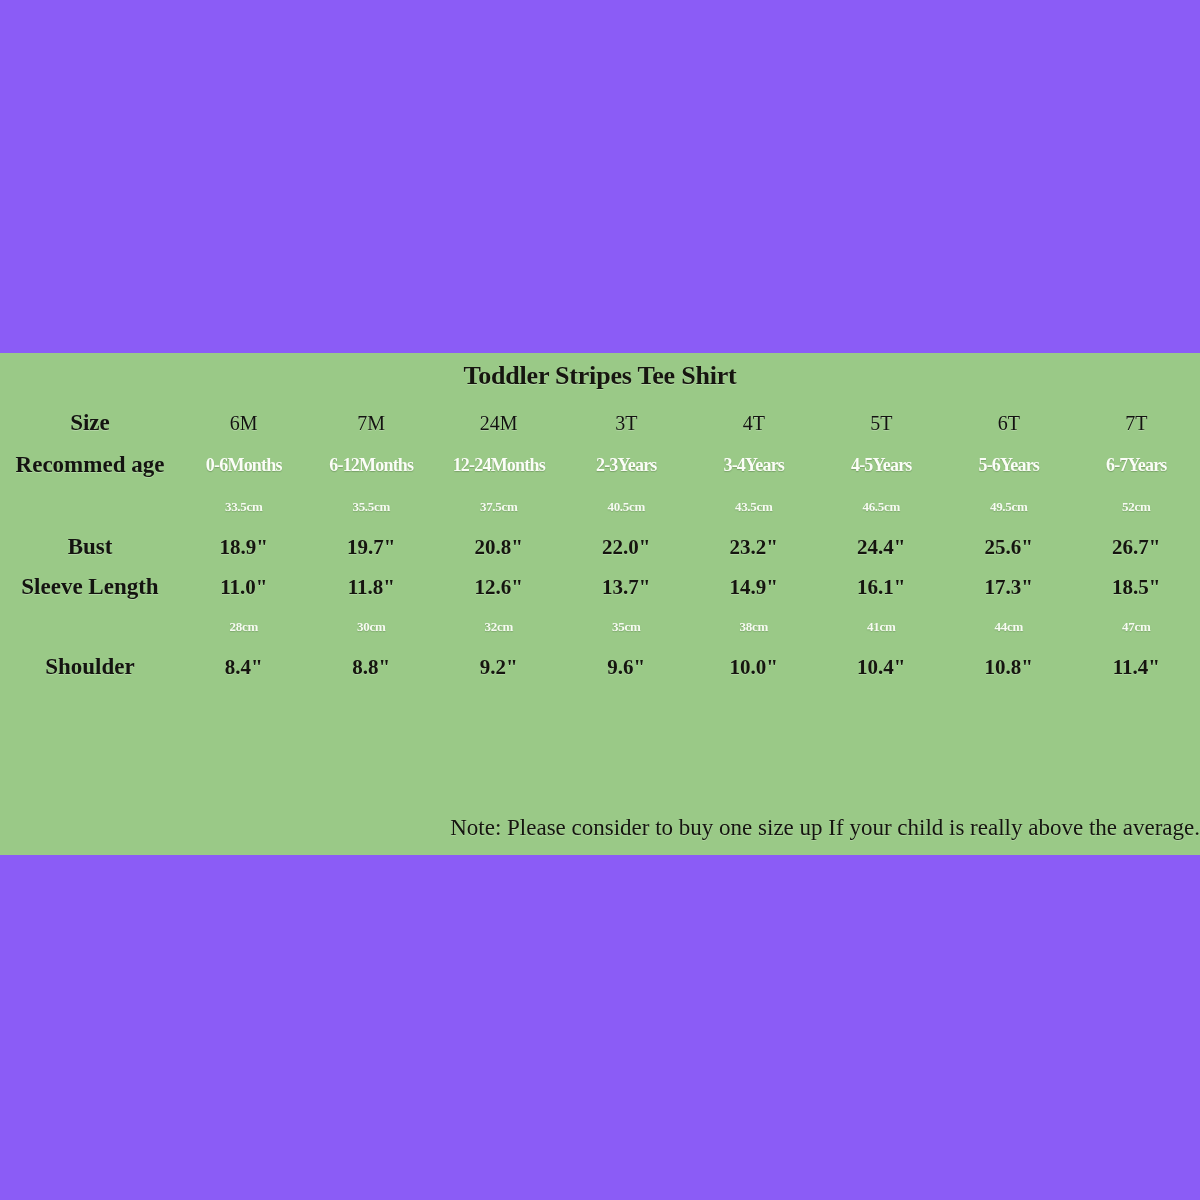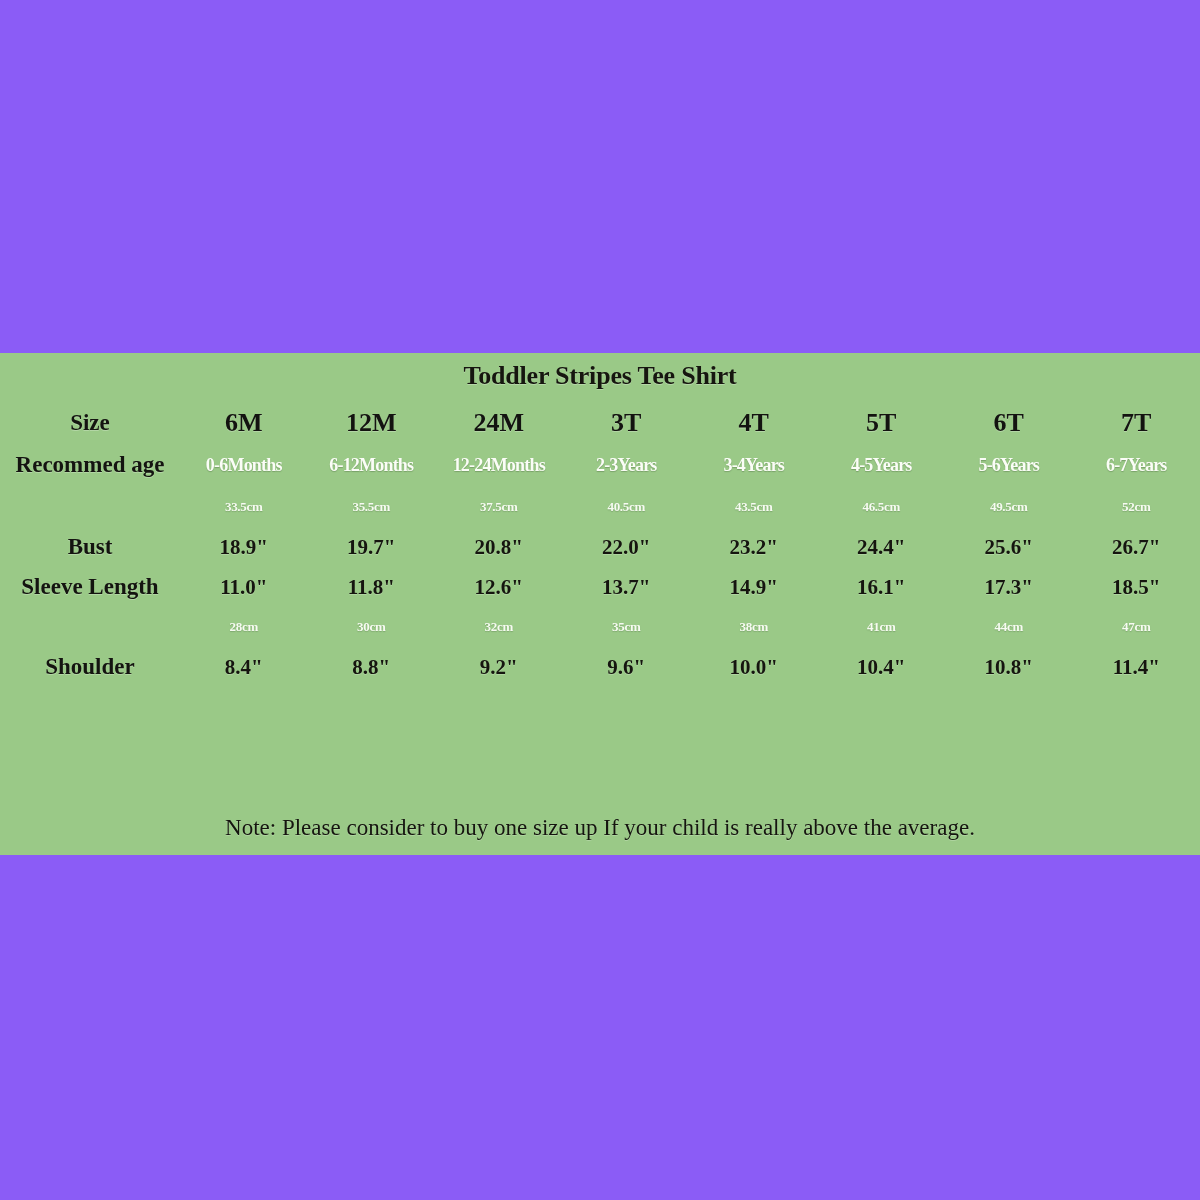--- a/index.html
+++ b/index.html
@@ -77,22 +77,22 @@
   .lbl {
     font-size: 23px;
     font-weight: bold;
     color: #141410;
     text-shadow: 0 1px 0 rgba(255,255,255,0.25);
   }
   .lbl-size { font-size: 23px; }
 
   
   .size-val {
-    font-size: 26px;
-    font-weight: bold;
+    font-size: 20px;
+    font-weight: normal;
     color: #131310;
     text-shadow: 0 1px 0 rgba(255,255,255,0.25);
   }
 
   
   .age-val {
     font-size: 18px;
     font-weight: bold;
     color: #fbfdf7;
     letter-spacing: -0.8px;
@@ -115,21 +115,21 @@
     letter-spacing: -0.3px;
     text-shadow: 0 1px 1px rgba(70,100,60,0.30);
   }
 
   
   #chart-note {
     position: absolute;
     left: 0;
     bottom: 14px;
     width: 1200px;
-    text-align: center;
+    text-align: right;
     font-size: 23px;
     color: #15150f;
     text-shadow: 0 1px 0 rgba(255,255,255,0.22);
   }
 </style>
 </head>
 <body>
 
 <div id="page">
 
@@ -146,21 +146,21 @@
           <col class="col-data">
         <col class="col-data">
           <col class="col-data">
           <col class="col-data">
           <col class="col-data">
       </colgroup>
       <tbody id="chart-body">
           <tr class="r-head">
             <td class="lbl lbl-size">Size</td>
             <td class="size-val">6M</td>
-            <td class="size-val">12M</td>
+            <td class="size-val">7M</td>
             <td class="size-val">24M</td>
             <td class="size-val">3T</td>
             <td class="size-val">4T</td>
             <td class="size-val">5T</td>
             <td class="size-val">6T</td>
             <td class="size-val">7T</td>
           </tr>
           <tr class="r-age">
             <td class="lbl">Recommed age</td>
             <td class="age-val">0-6Months</td>

